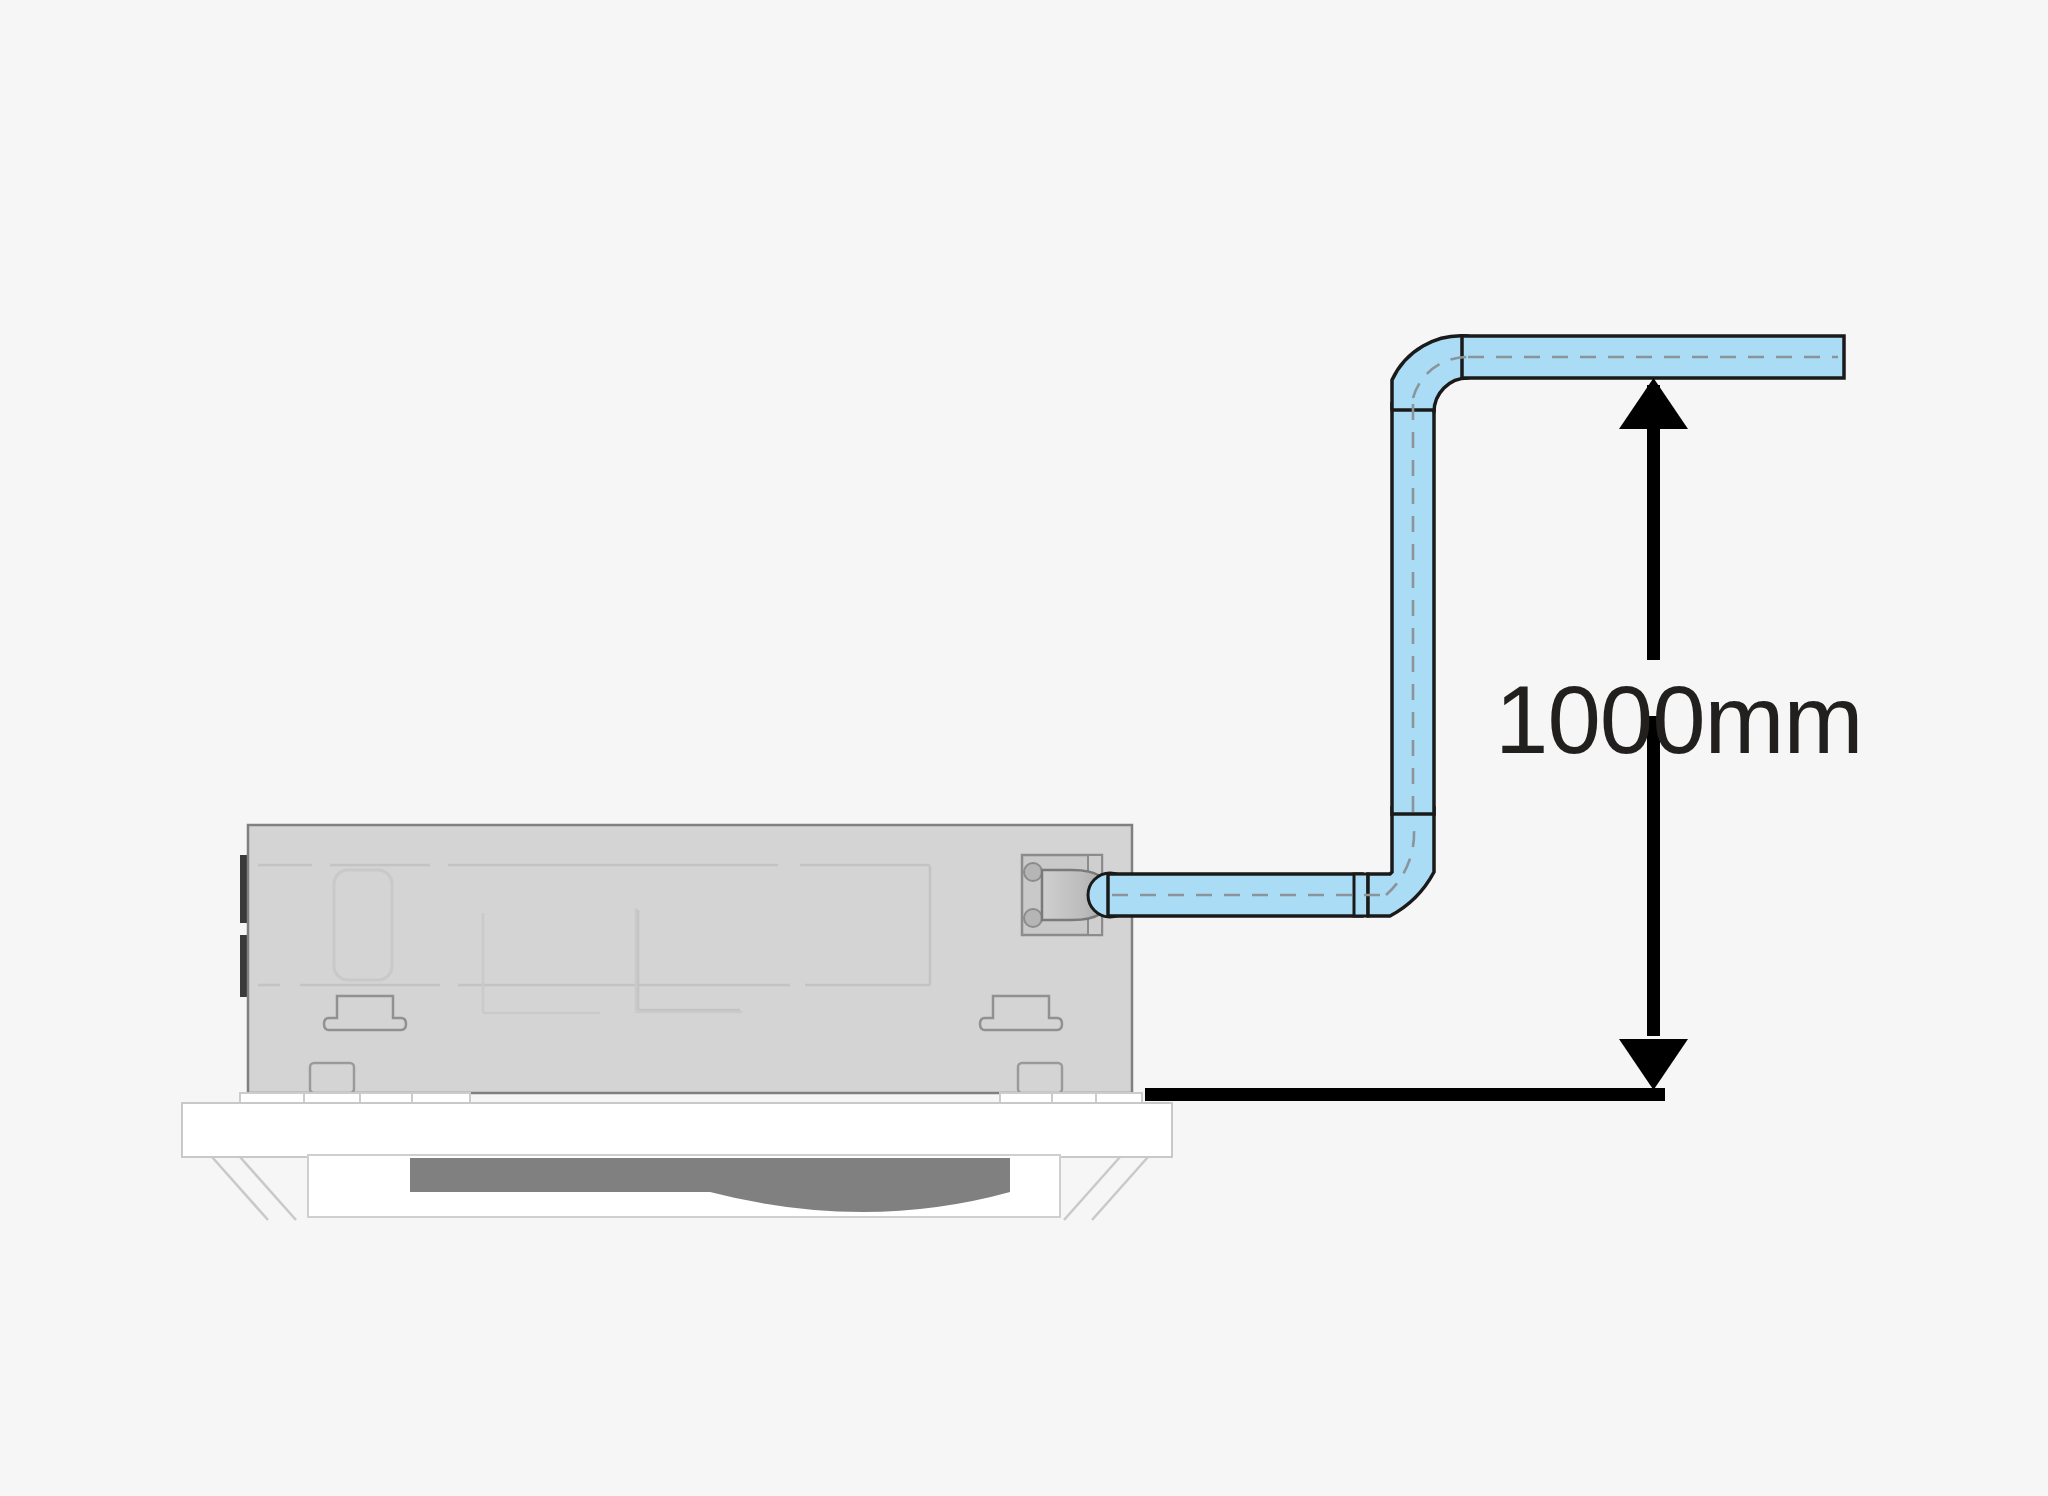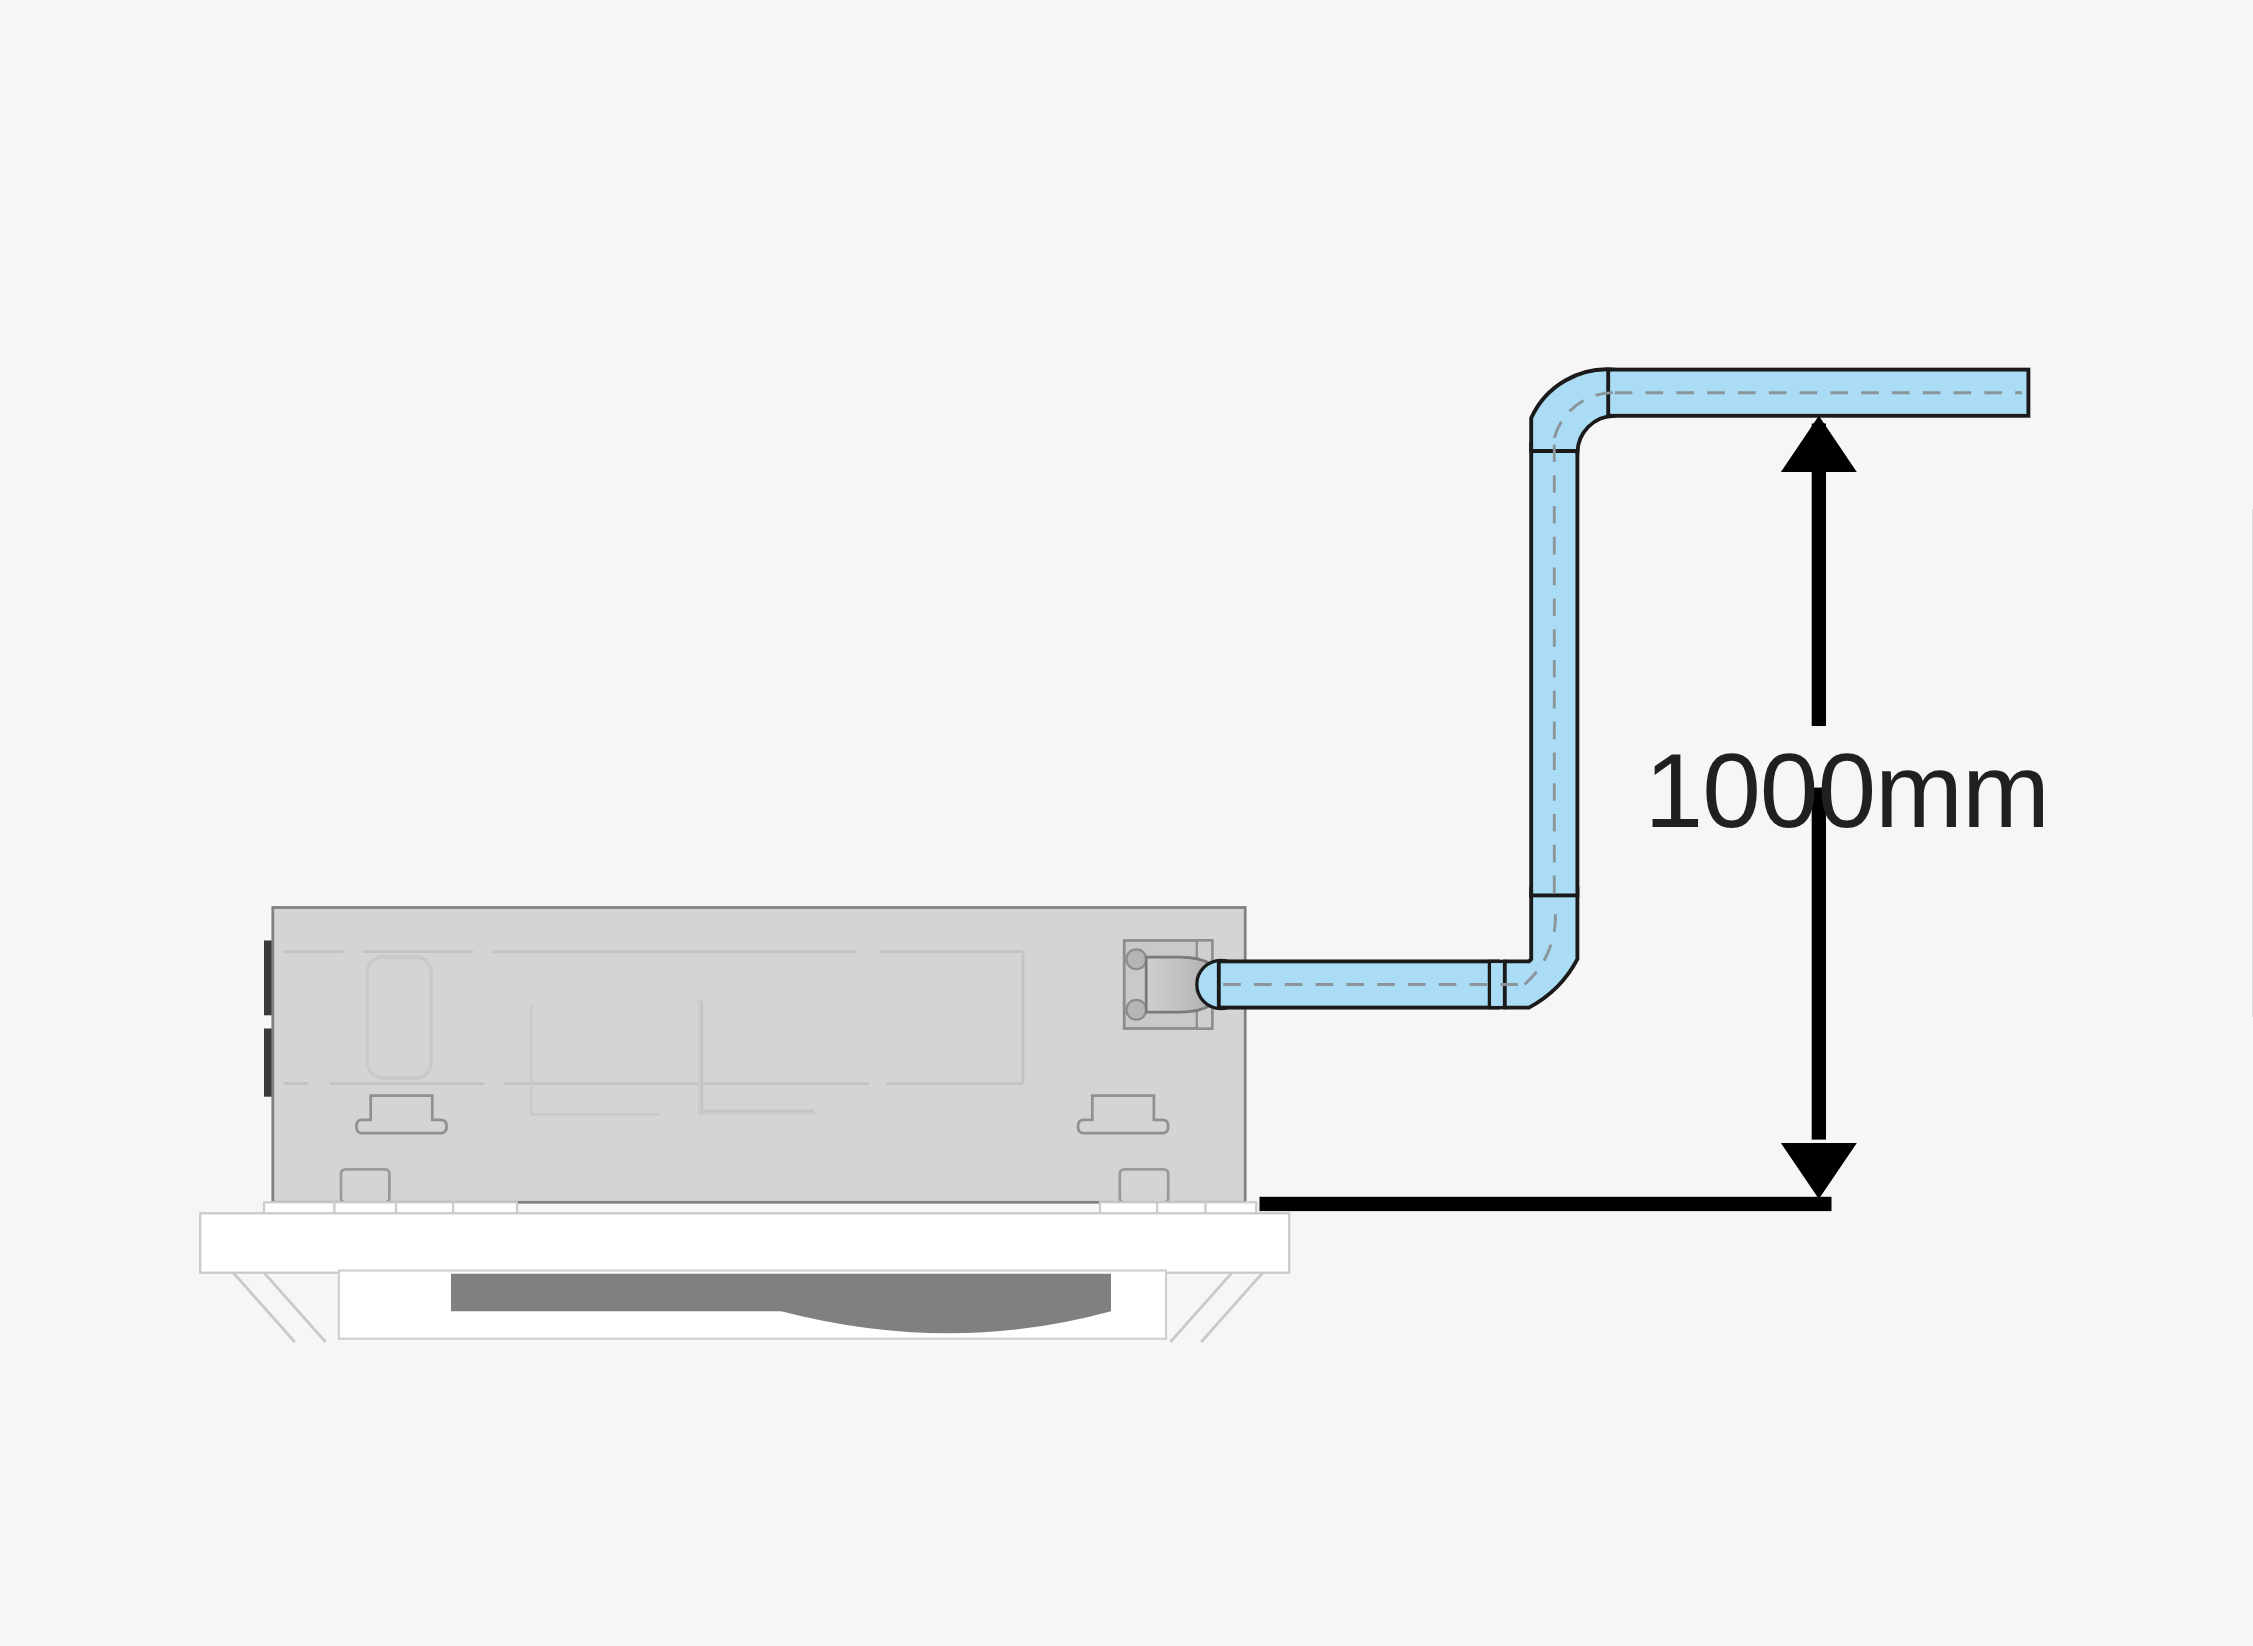--- a/index.html
+++ b/index.html
@@ -11,21 +11,21 @@
   body {
     width: 2048px;
     height: 1496px;
     overflow: hidden;
     font-family: "Liberation Sans", sans-serif;
   }
   #diagram-root {
     position: relative;
     width: 2048px;
     height: 1496px;
-    background: #a3a3a3;
+    background: #8b5cf6;
   }
   #scene-svg {
     position: absolute;
     left: 0;
     top: 0;
     width: 2048px;
     height: 1496px;
     display: block;
   }
   .dim-label {

